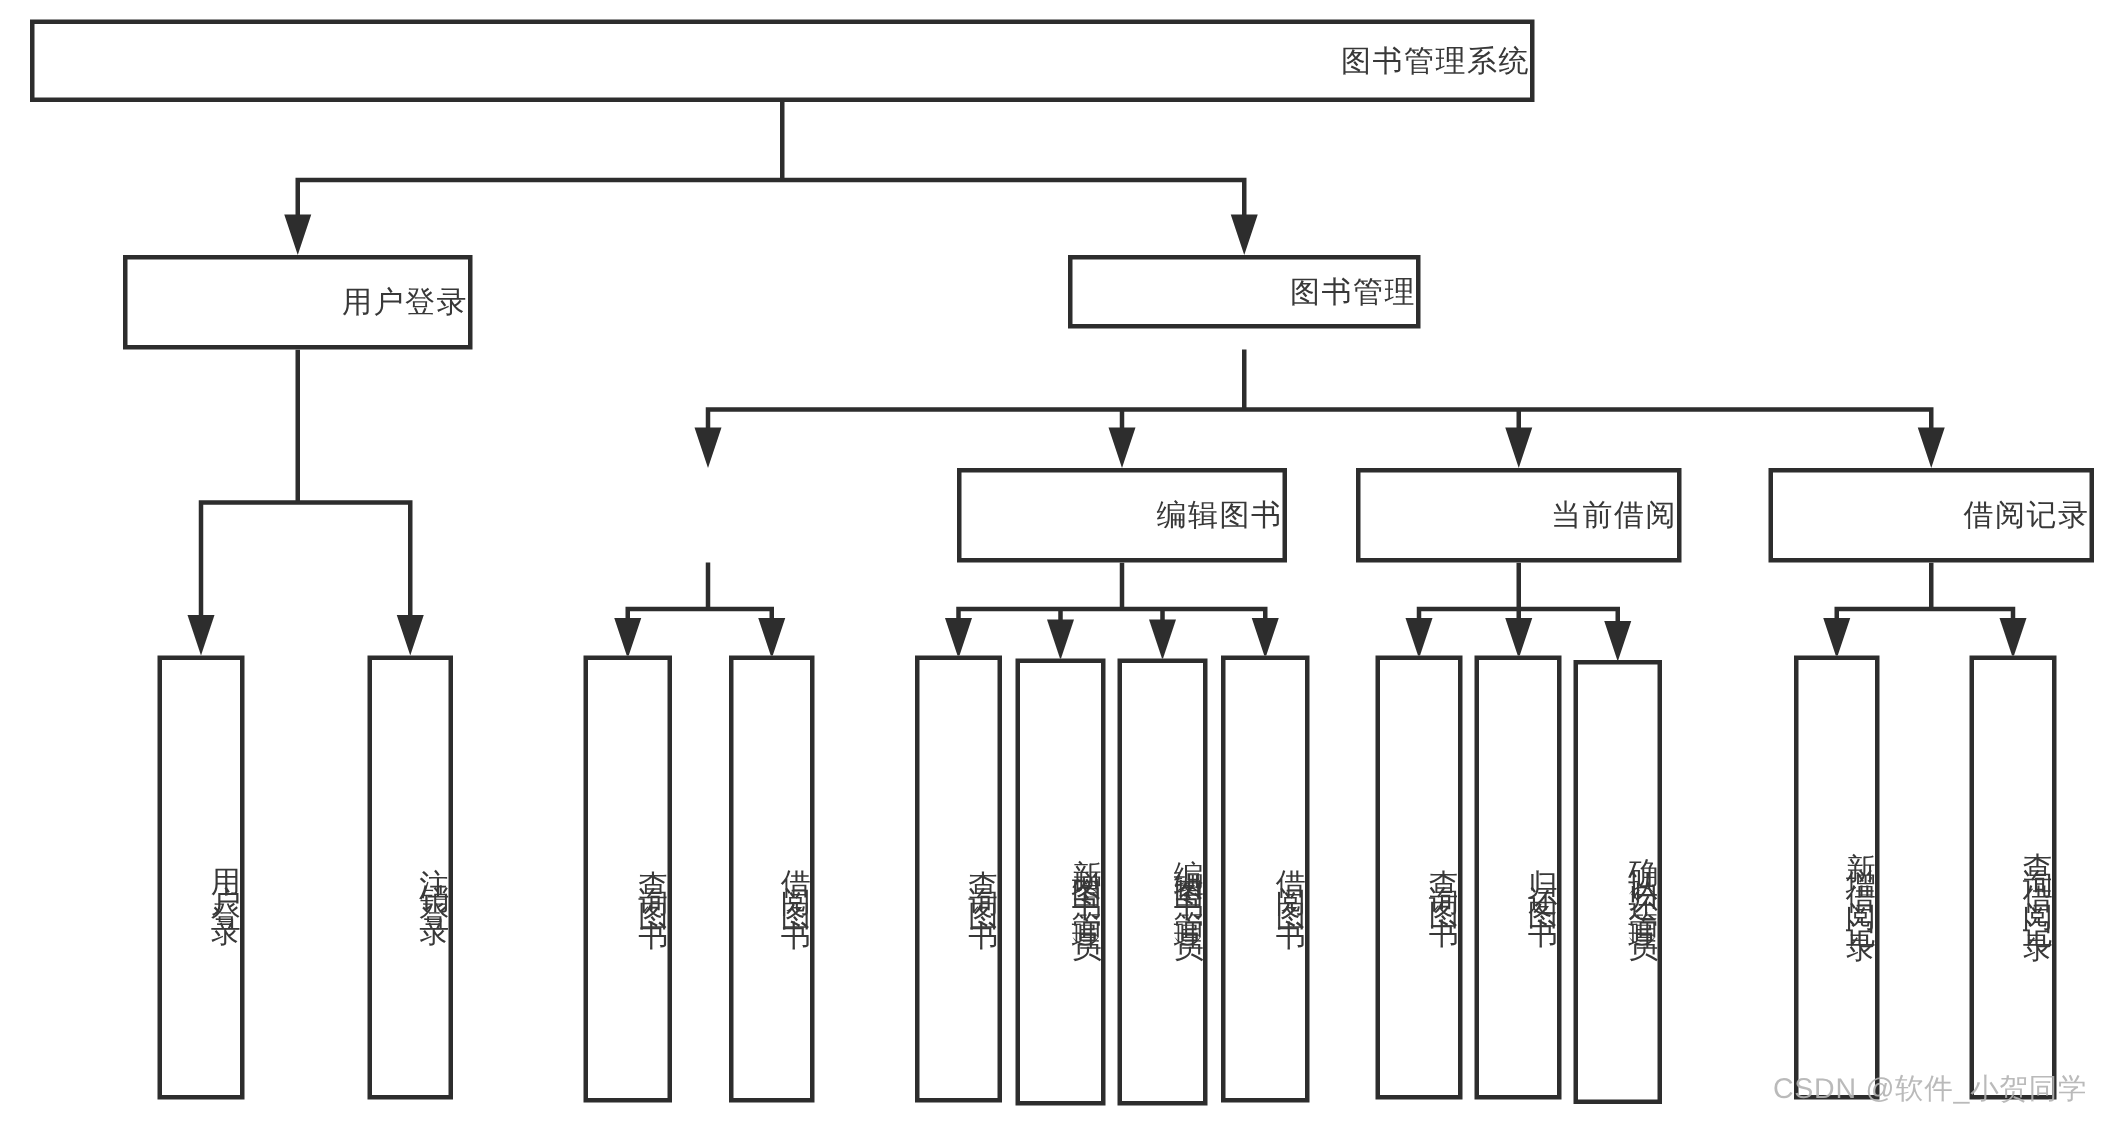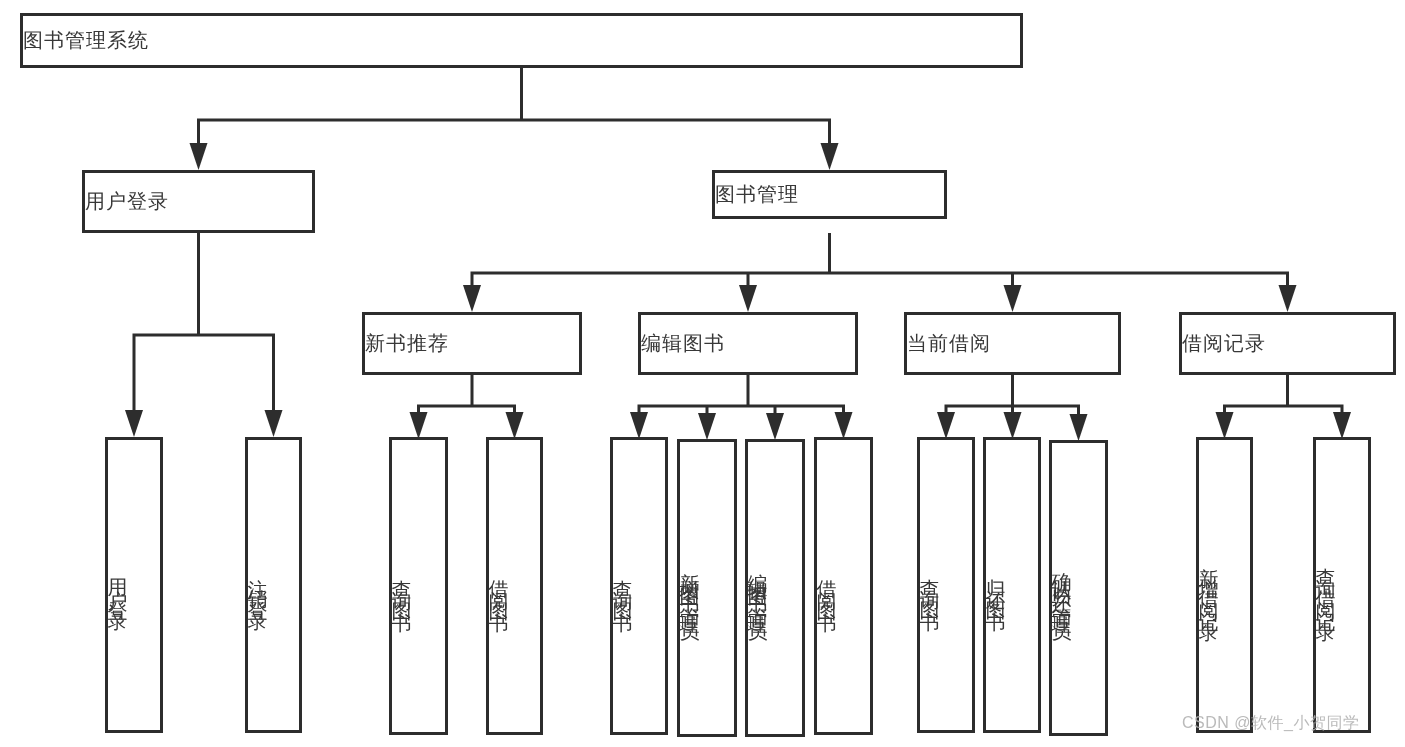--- a/index.html
+++ b/index.html
@@ -21,21 +21,21 @@
     top: 0;
     z-index: 1;
   }
   .box {
     position: absolute;
     box-sizing: border-box;
     border: 3px solid #2d2d2d;
     background: #ffffff;
     display: flex;
     align-items: center;
-    justify-content: flex-start;
+    justify-content: flex-end;
     color: #383838;
     z-index: 2;
   }
   .hbox span {
     font-size: 20px;
     letter-spacing: 1px;
     white-space: nowrap;
   }
   .vbox span {
     writing-mode: vertical-rl;
@@ -46,21 +46,21 @@
     white-space: nowrap;
   }
   .vbox.tight span {
     letter-spacing: 7px;
   }
   .watermark {
     position: absolute;
     left: 1182px;
     top: 713px;
     z-index: 3;
-    font-size: 16px;
+    font-size: 19px;
     color: rgba(178, 178, 178, 0.9);
     white-space: nowrap;
     letter-spacing: 0.5px;
   }
 </style>
 </head>
 <body>
 
 <div class="stage">
 
@@ -104,23 +104,20 @@
     <span>图书管理系统</span>
   </div>
 
   <div class="box hbox" style="left:82px; top:170px; width:233px; height:63px">
     <span>用户登录</span>
   </div>
   <div class="box hbox" style="left:712px; top:170px; width:235px; height:49px">
     <span>图书管理</span>
   </div>
 
-  <div class="box hbox" style="left:362px; top:312px; width:220px; height:63px">
-    <span>新书推荐</span>
-  </div>
   <div class="box hbox" style="left:638px; top:312px; width:220px; height:63px">
     <span>编辑图书</span>
   </div>
   <div class="box hbox" style="left:1179px; top:312px; width:217px; height:63px">
     <span>借阅记录</span>
   </div>
   <div class="box hbox" style="left:904px; top:312px; width:217px; height:63px">
     <span>当前借阅</span>
   </div>
 

